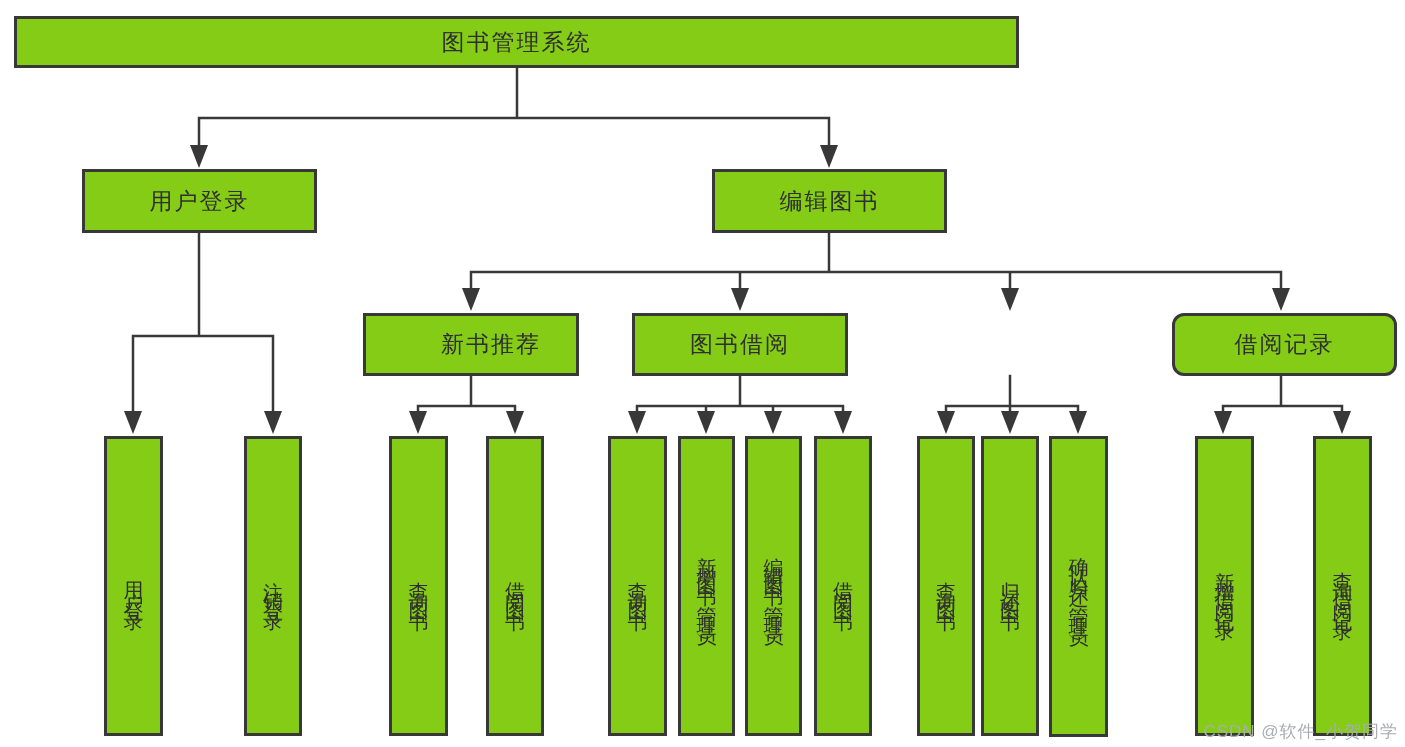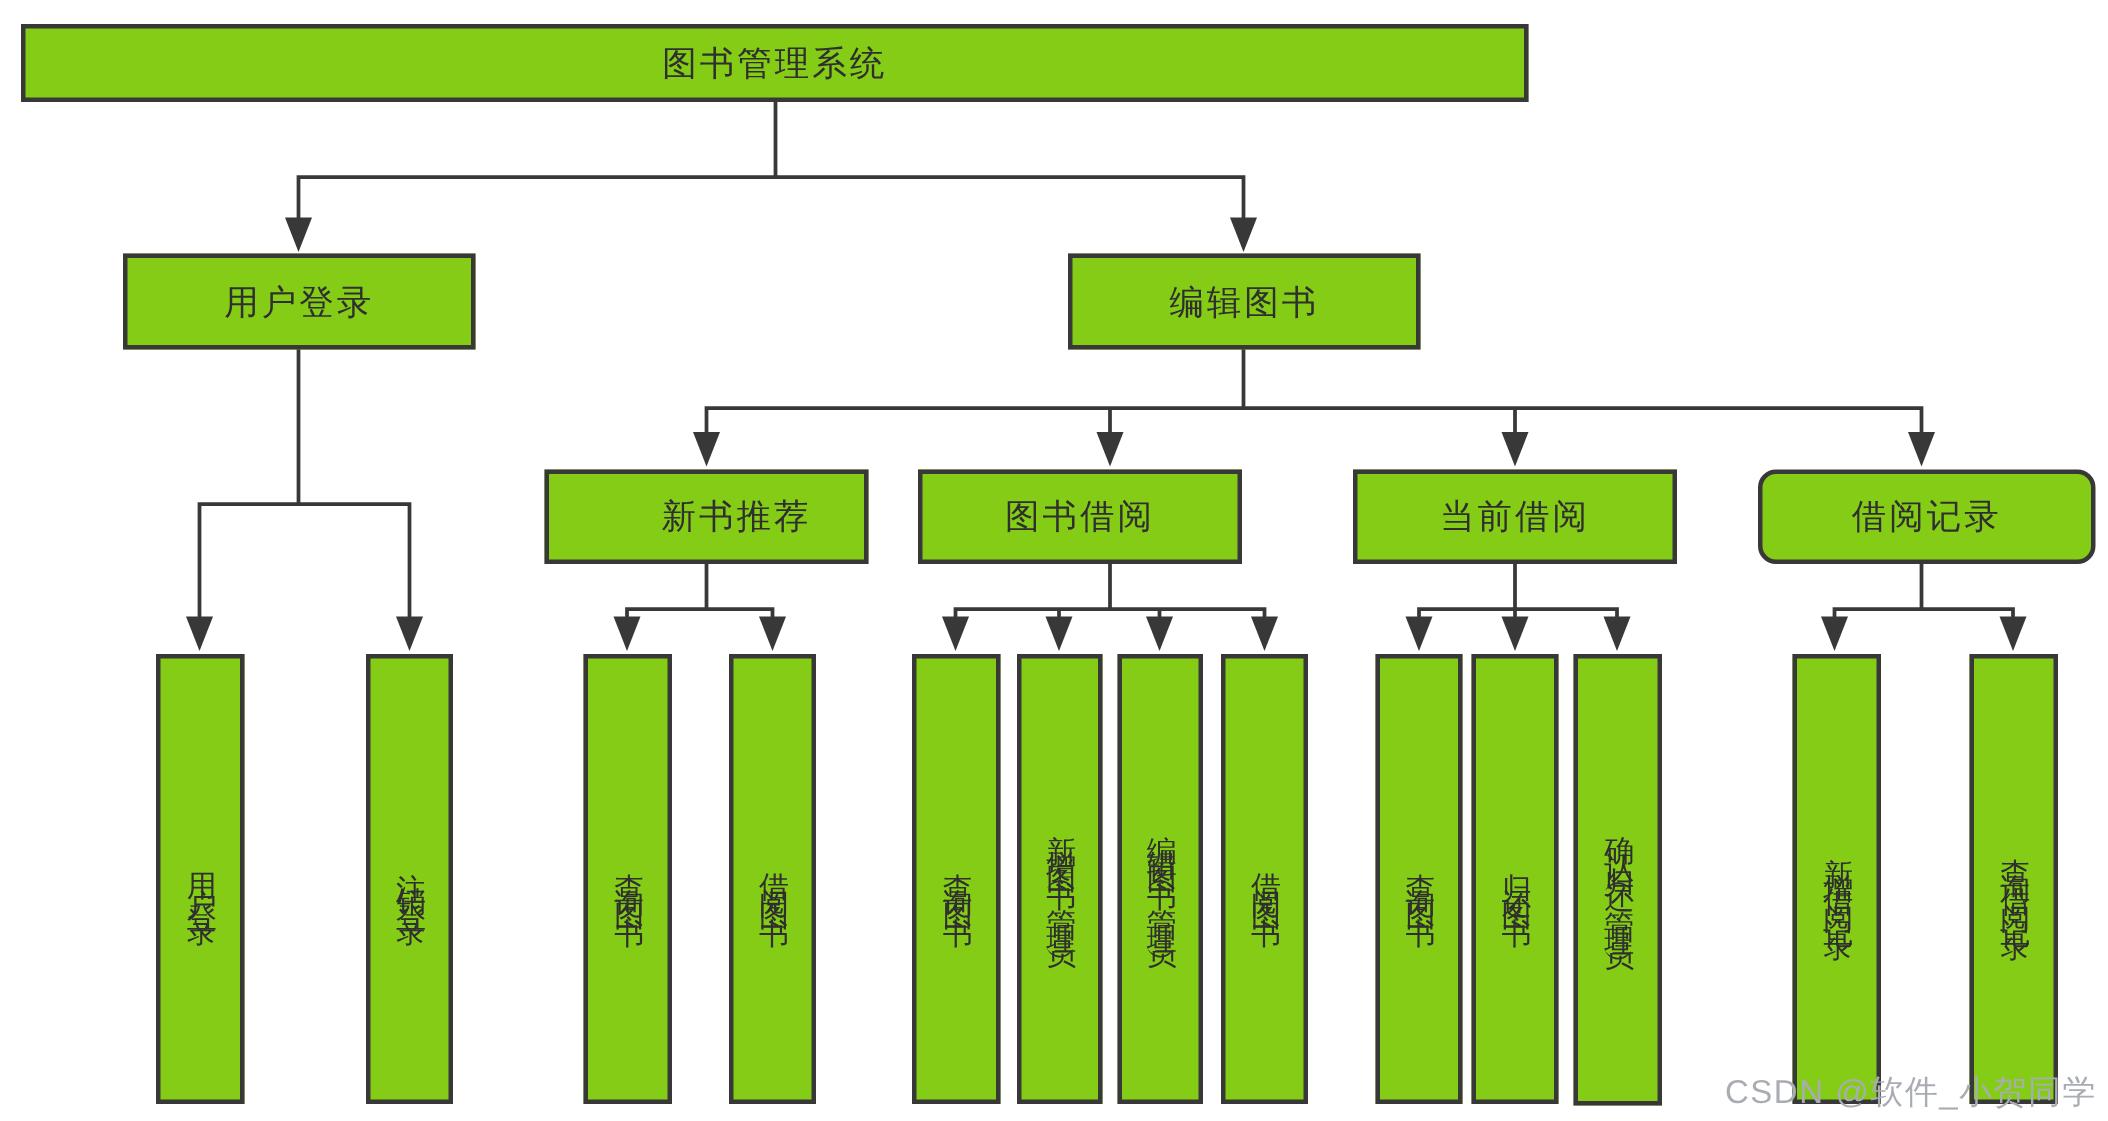--- a/index.html
+++ b/index.html
@@ -17,21 +17,21 @@
     text-align:center;
   }
   .h{font-size:23px;letter-spacing:2px;white-space:nowrap;}
   .v{font-size:20px;}
   .v .vt{
     writing-mode:vertical-rl;text-orientation:mixed;
     letter-spacing:10px;line-height:1.15;white-space:nowrap;
   }
   .watermark{
     position:absolute;right:7px;bottom:4px;
-    font-size:22px;letter-spacing:1px;
+    font-size:17px;letter-spacing:1px;
     color:var(--watermark,#a9adb3);z-index:5;white-space:nowrap;margin-left:37px;
   }
 </style>
 </head>
 <body>
 
 <div class="canvas">
 
   <svg class="wires" viewBox="0 0 1405 747" xmlns="http://www.w3.org/2000/svg" aria-hidden="true">
     <g stroke="currentColor" stroke-width="2.5" fill="none" stroke-linecap="square">
@@ -87,25 +87,22 @@
   <div class="node h" style="left:82px;top:169px;width:235px;height:64px;">
     <span>用户登录</span>
   </div>
   <div class="node h" style="left:712px;top:169px;width:235px;height:64px;">
     <span>编辑图书</span>
   </div>
 
   <div class="node h" style="left:363px;top:313px;width:216px;height:63px;padding-left:40px;">
     <span>新书推荐</span>
   </div>
-  <div class="node h" style="left:612px;top:313px;width:216px;height:63px;">
+  <div class="node h" style="left:632px;top:313px;width:216px;height:63px;">
     <span>图书借阅</span>
-  </div>
-  <div class="node h" style="left:902px;top:313px;width:216px;height:63px;">
-    <span>当前借阅</span>
   </div>
   <div class="node h" style="left:1172px;top:313px;width:225px;height:63px;border-radius:12px;">
     <span>借阅记录</span>
   </div>
 
   <div class="node v" style="left:104px;top:436px;width:59px;height:300px;">
     <span class="vt">用户登录</span>
   </div>
   <div class="node v" style="left:244px;top:436px;width:58px;height:300px;">
     <span class="vt">注销登录</span>

